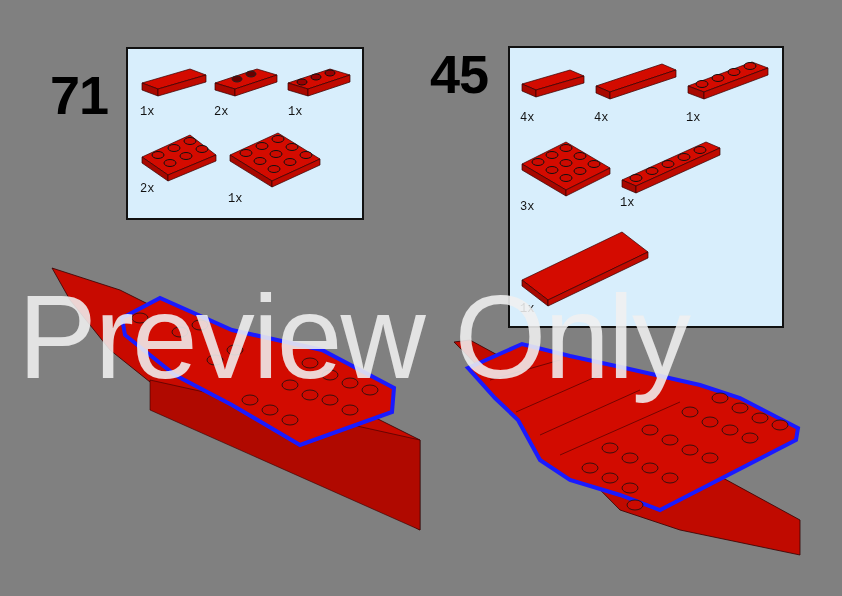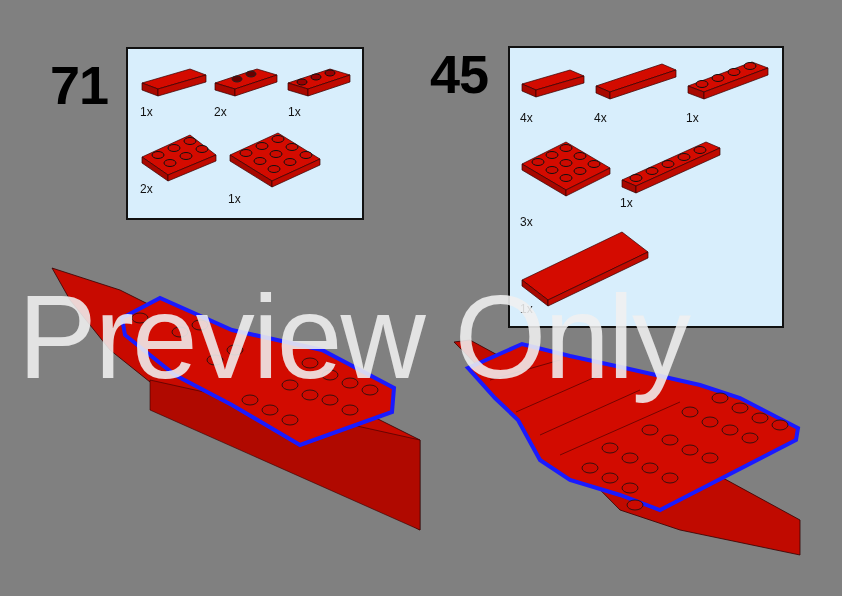--- a/index.html
+++ b/index.html
@@ -1,26 +1,26 @@
 <!DOCTYPE html>
 <html><head>
 <meta charset="utf-8">
 <style>
   html,body{margin:0;padding:0;}
   body{width:842px;height:596px;background:#808080;position:relative;overflow:hidden;font-family:"Liberation Sans",sans-serif;}
   .step-num{position:absolute;font-weight:bold;font-size:54px;color:#000;line-height:1;letter-spacing:-1px;}
-  .parts-box{position:absolute;background:#d8eefc;border:2px solid #111;box-sizing:border-box;}
+  .parts-box{position:absolute;background:#d8eefc;border:2px solid #111;box-sizing:border-box;font-family:Liberation Mono, monospace;}
   .qty{position:absolute;font-size:12px;color:#111;}
   .watermark{position:absolute;left:18px;top:232px;font-size:118px;color:rgba(240,240,240,0.88);font-weight:normal;letter-spacing:-2px;white-space:nowrap;pointer-events:none;line-height:1;margin-top:46px;}
   svg{position:absolute;overflow:visible;}
 </style>
 </head>
 <body>
 
-<div class="step-num" style="left:50px;top:58px;">71</div>
+<div class="step-num" style="left:50px;top:68px;">71</div>
 <div class="parts-box" style="left:126px;top:47px;width:238px;height:173px;">
   <svg style="left:12px;top:18px" width="70" height="32" viewBox="0 0 70 32">
     <polygon points="2,16 50,2 66,8 18,22" fill="#d40b00" stroke="#300" stroke-width=".7"></polygon>
     <polygon points="2,16 18,22 18,29 2,23" fill="#a80800" stroke="#300" stroke-width=".7"></polygon>
     <polygon points="18,22 66,8 66,15 18,29" fill="#c00a00" stroke="#300" stroke-width=".7"></polygon>
   </svg>
   <div class="qty" style="left:12px;top:56px">1x</div>
 
   <svg style="left:85px;top:18px" width="70" height="32" viewBox="0 0 70 32">
     <polygon points="2,16 44,2 64,8 22,22" fill="#d40b00" stroke="#300" stroke-width=".7"></polygon>
@@ -113,21 +113,21 @@
         <ellipse cx="32" cy="17" rx="6" ry="3.5"></ellipse>
         <ellipse cx="46" cy="10" rx="6" ry="3.5"></ellipse>
         <ellipse cx="32" cy="32" rx="6" ry="3.5"></ellipse>
         <ellipse cx="46" cy="25" rx="6" ry="3.5"></ellipse>
         <ellipse cx="60" cy="18" rx="6" ry="3.5"></ellipse>
         <ellipse cx="46" cy="40" rx="6" ry="3.5"></ellipse>
         <ellipse cx="60" cy="33" rx="6" ry="3.5"></ellipse>
         <ellipse cx="74" cy="26" rx="6" ry="3.5"></ellipse>
       </g>
   </svg>
-  <div class="qty" style="left:10px;top:167px">3x</div>
+  <div class="qty" style="left:10px;top:152px">3x</div>
 
   <svg style="left:110px;top:92px" width="104" height="58" viewBox="0 0 104 58">
     <polygon points="2,40 86,2 100,8 16,46" fill="#d40b00" stroke="#300" stroke-width=".7"></polygon>
     <polygon points="2,40 16,46 16,53 2,47" fill="#a80800" stroke="#300" stroke-width=".7"></polygon>
     <polygon points="16,46 100,8 100,15 16,53" fill="#c00a00" stroke="#300" stroke-width=".7"></polygon>
     <g fill="#cc0a00" stroke="#111">
         <ellipse cx="16" cy="38" rx="6" ry="3.5"></ellipse>
         <ellipse cx="32" cy="31" rx="6" ry="3.5"></ellipse>
         <ellipse cx="48" cy="24" rx="6" ry="3.5"></ellipse>
         <ellipse cx="64" cy="17" rx="6" ry="3.5"></ellipse>

